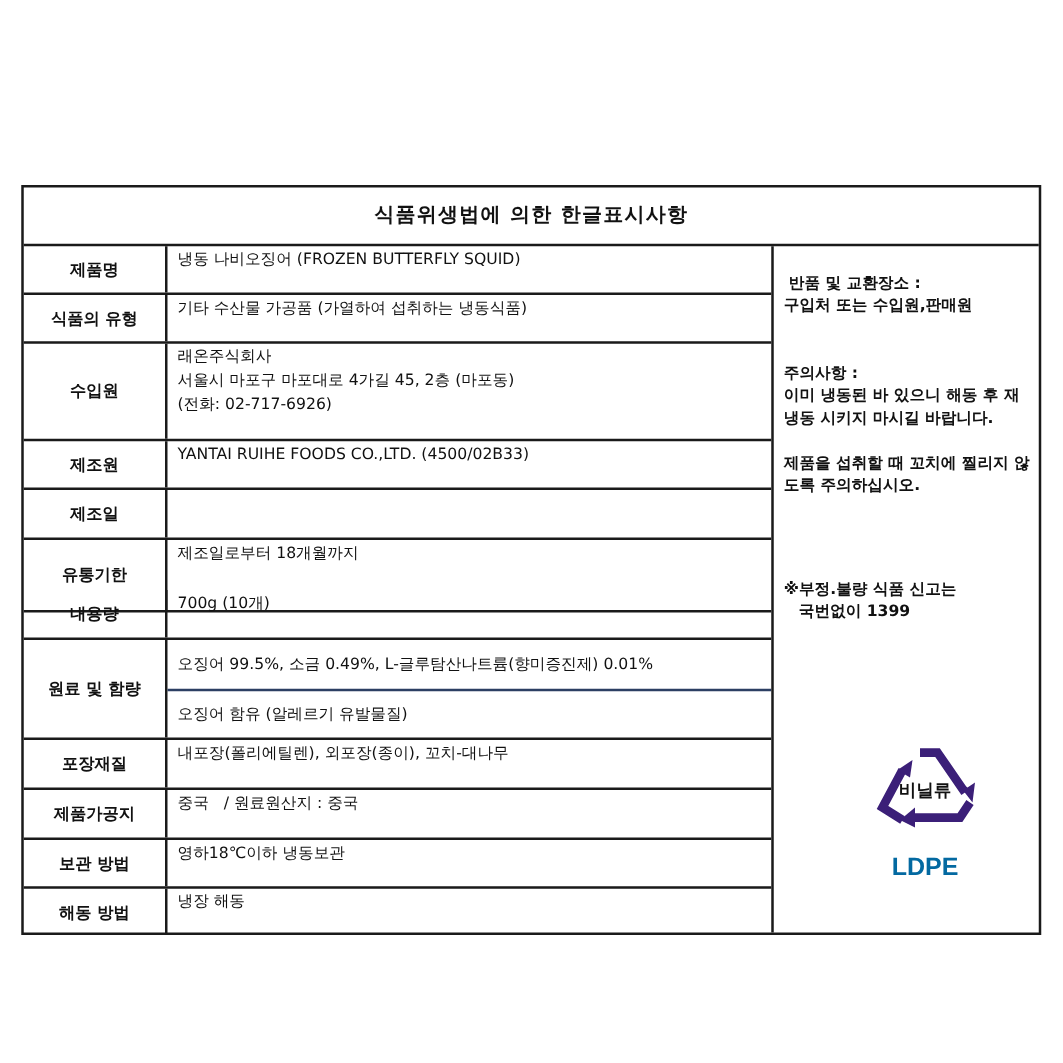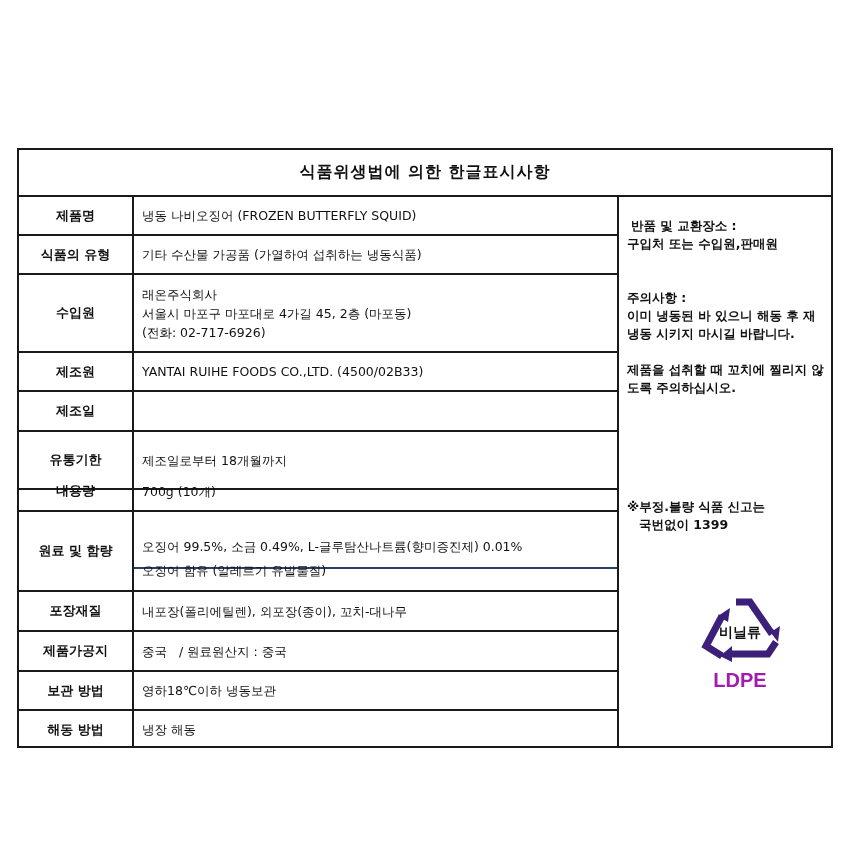--- a/index.html
+++ b/index.html
@@ -3,23 +3,23 @@
 <meta charset="utf-8">
 <style>
   html, body { margin:0; padding:0; background:#ffffff; }
   body { width:850px; height:850px; position:relative; overflow:hidden; font-family:"DejaVu Sans", sans-serif; color:#111; }
   .sheet { position:absolute; left:17px; top:148px; width:816px; height:600px; border:2px solid #1a1a1a; box-sizing:border-box; }
   .title { position:absolute; left:0; top:0; width:100%; height:47px; border-bottom:2px solid #1a1a1a; box-sizing:border-box; display:flex; align-items:center; justify-content:center; font-size:16px; font-weight:bold; letter-spacing:1px; }
   .table { position:absolute; left:0; top:47px; width:598px; }
   .row { position:absolute; left:0; width:598px; border-bottom:2px solid #1a1a1a; box-sizing:border-box; }
   .row.last { border-bottom:none; }
   .lab { position:absolute; left:0; top:0; bottom:0; width:113px; border-right:2px solid #1a1a1a; display:flex; align-items:center; justify-content:center; font-size:13px; font-weight:bold; }
-  .val { position:absolute; left:115px; right:0; top:0; bottom:0; display:flex; flex-direction:column; justify-content:center; padding-left:8px; font-size:12.5px; line-height:19px; }
+  .val { position:absolute; left:115px; right:0; top:0; bottom:0; display:flex; flex-direction:column; padding-left:8px; font-size:12.5px; line-height:19px; }
   .sub { position:absolute; left:115px; right:0; display:flex; align-items:center; padding-left:8px; font-size:12.5px; }
-  .sub.first { top:16px; height:39px; border-bottom:2px solid #2c3f63; }
+  .sub.first { top:0; height:39px; border-bottom:2px solid #2c3f63; }
   .sub.second { top:40px; height:38px; }
   .right { position:absolute; left:598px; top:47px; right:0; bottom:0; border-left:2px solid #1a1a1a; font-size:12.5px; font-weight:bold; line-height:18px; }
   .rblock { position:absolute; left:8px; right:6px; }
   .logo { position:absolute; left:73px; top:397px; width:96px; height:98px; }
 </style>
 </head>
 <body>
 
 <div class="sheet">
   <div class="title">식품위생법에 의한 한글표시사항</div>
@@ -103,35 +103,35 @@
   <div class="right">
     <div class="rblock" style="top:20px;">
       <div style="padding-left:4px;">반품 및 교환장소 :</div>
       <div>구입처 또는 수입원,판매원</div>
     </div>
     <div class="rblock" style="top:92px;">
       <div>주의사항 :</div>
       <div>이미 냉동된 바 있으니 해동 후 재 냉동 시키지 마시길 바랍니다.</div>
       <div style="margin-top:18px;">제품을 섭취할 때 꼬치에 찔리지 않도록 주의하십시오.</div>
     </div>
-    <div class="rblock" style="top:265px;margin-top:36px;">
+    <div class="rblock" style="top:265px;">
       <div>※부정.불량 식품 신고는</div>
       <div style="padding-left:12px;">국번없이 1399</div>
     </div>
 
     <div class="logo">
       <svg width="96" height="72" viewBox="0 0 96 72">
         <g fill="none" stroke="#3b1f78" stroke-width="7" stroke-linejoin="miter">
           <polyline points="44,8 58,8 80,40"></polyline>
           <polyline points="84,48 76,60 40,60"></polyline>
           <polyline points="30,62 14,52 30,22"></polyline>
         </g>
         <g fill="#3b1f78">
           <polygon points="82,36 72,30 86,48 88,32"></polygon>
           <polygon points="40,52 40,68 28,62"></polygon>
           <polygon points="26,22 38,14 36,28"></polygon>
         </g>
         <text x="48" y="43" text-anchor="middle" font-size="14" font-weight="bold" fill="#111" font-family="DejaVu Sans, sans-serif">비닐류</text>
       </svg>
-      <div style="text-align:center;font-size:20px;font-weight:bold;color:#a21caf;font-family:'Liberation Sans',sans-serif;margin-top:0px;">LDPE</div>
+      <div style="text-align:center;font-size:20px;font-weight:bold;color:#0369a1;font-family:'Liberation Sans',sans-serif;margin-top:14px;">LDPE</div>
     </div>
   </div>
 </div>
 
 </body></html>

